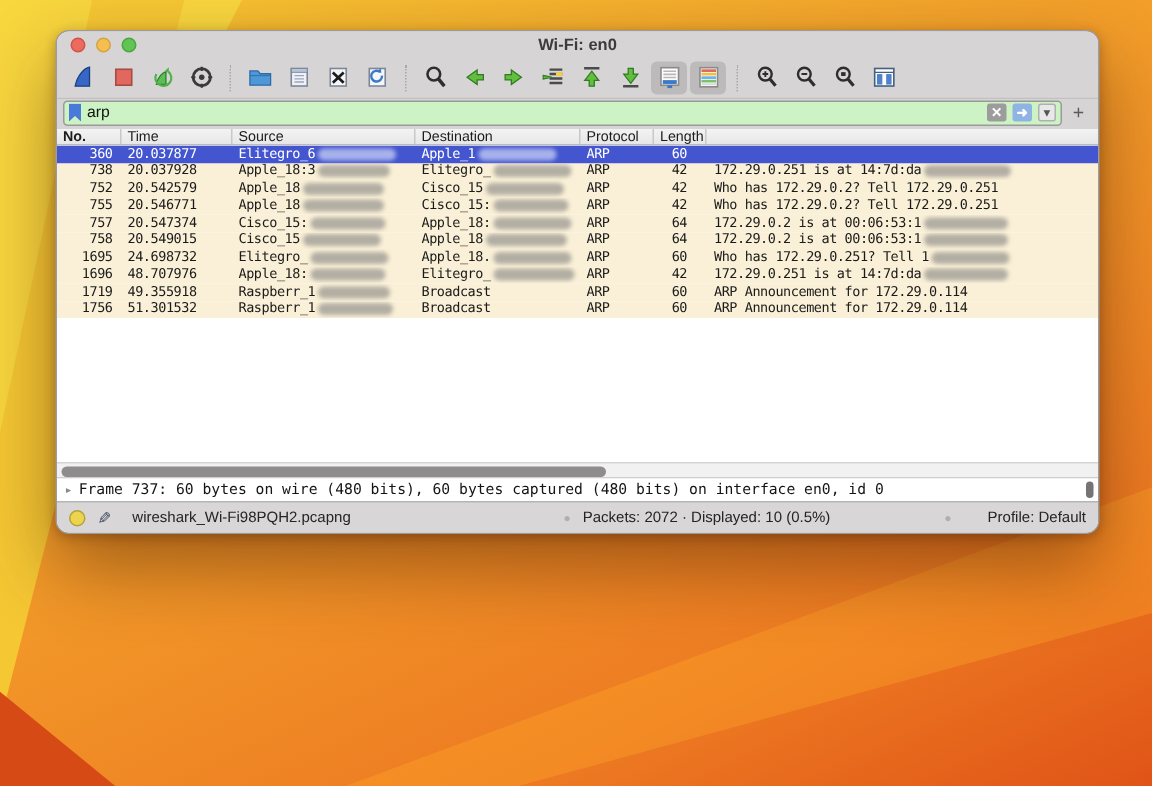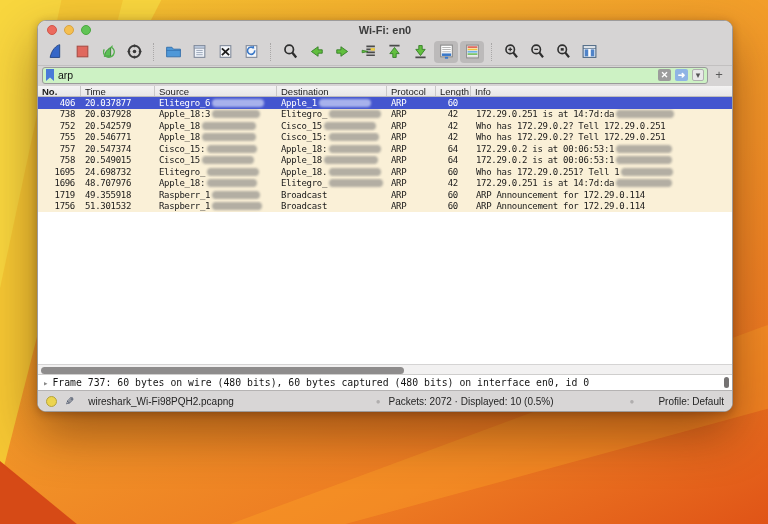--- a/index.html
+++ b/index.html
@@ -8,21 +8,21 @@
     font-family:"Liberation Sans", sans-serif;
     position:relative;
     background:linear-gradient(155deg,#f6c832 0%,#f3a92c 28%,#f19127 55%,#ed7a22 78%,#e05417 100%);
   }
   .wp-wedge1{position:absolute;inset:0;background:#f8d63e;clip-path:polygon(0 0,21% 0,0 60%);}
   .wp-wedge2{position:absolute;inset:0;background:#f5c733;clip-path:polygon(8% 0,16% 0,0 92%,0 55%);}
   .wp-corner{position:absolute;inset:0;background:#d64a16;clip-path:polygon(0 88%,10% 100%,0 100%);}
   .wp-band{position:absolute;inset:0;background:rgba(255,170,40,.35);clip-path:polygon(30% 100%,100% 62%,100% 78%,45% 100%);}
 
   .window{
-    position:absolute; left:37px; top:20px; width:696px; height:392px;
+    position:absolute; left:37px; top:20px; width:696px; height:336px;
     border-radius:9px; overflow:hidden;
     box-shadow:0 22px 50px rgba(60,20,0,.45), 0 2px 8px rgba(60,20,0,.3);
     display:flex; flex-direction:column;
     background:#fff;
     border:1px solid #9d9b9b;
   }
   
   .titlebar{height:17px; background:#d6d4d4; display:flex; align-items:center; position:relative; flex:0 0 auto;}
   .lights{display:flex; gap:7px; margin-left:9px;}
   .light{width:10px;height:10px;border-radius:50%;}
@@ -254,28 +254,27 @@
     <div class="plusbtn">+</div>
   </div>
 
   <div class="phead">
     <div class="hcell h-no">No.</div>
     <div class="hcell h-time">Time</div>
     <div class="hcell h-src">Source</div>
     <div class="hcell h-dst">Destination</div>
     <div class="hcell h-proto">Protocol</div>
     <div class="hcell h-len">Length</div>
-    <div class="hcell h-info">Info</div>
   </div>
 
   <div class="plist">
     <div id="packet-rows">
         <div class="prow selected">
           <div class="pcell c-no">
-            <span>406</span>
+            <span>360</span>
           </div>
           <div class="pcell c-time">
             <span>20.037877</span>
           </div>
           <div class="pcell c-src">
             <span>Elitegro_6</span>
             <span class="redact" style="width: 52px;"></span>
           </div>
           <div class="pcell c-dst">
             <span>Apple_1</span>

